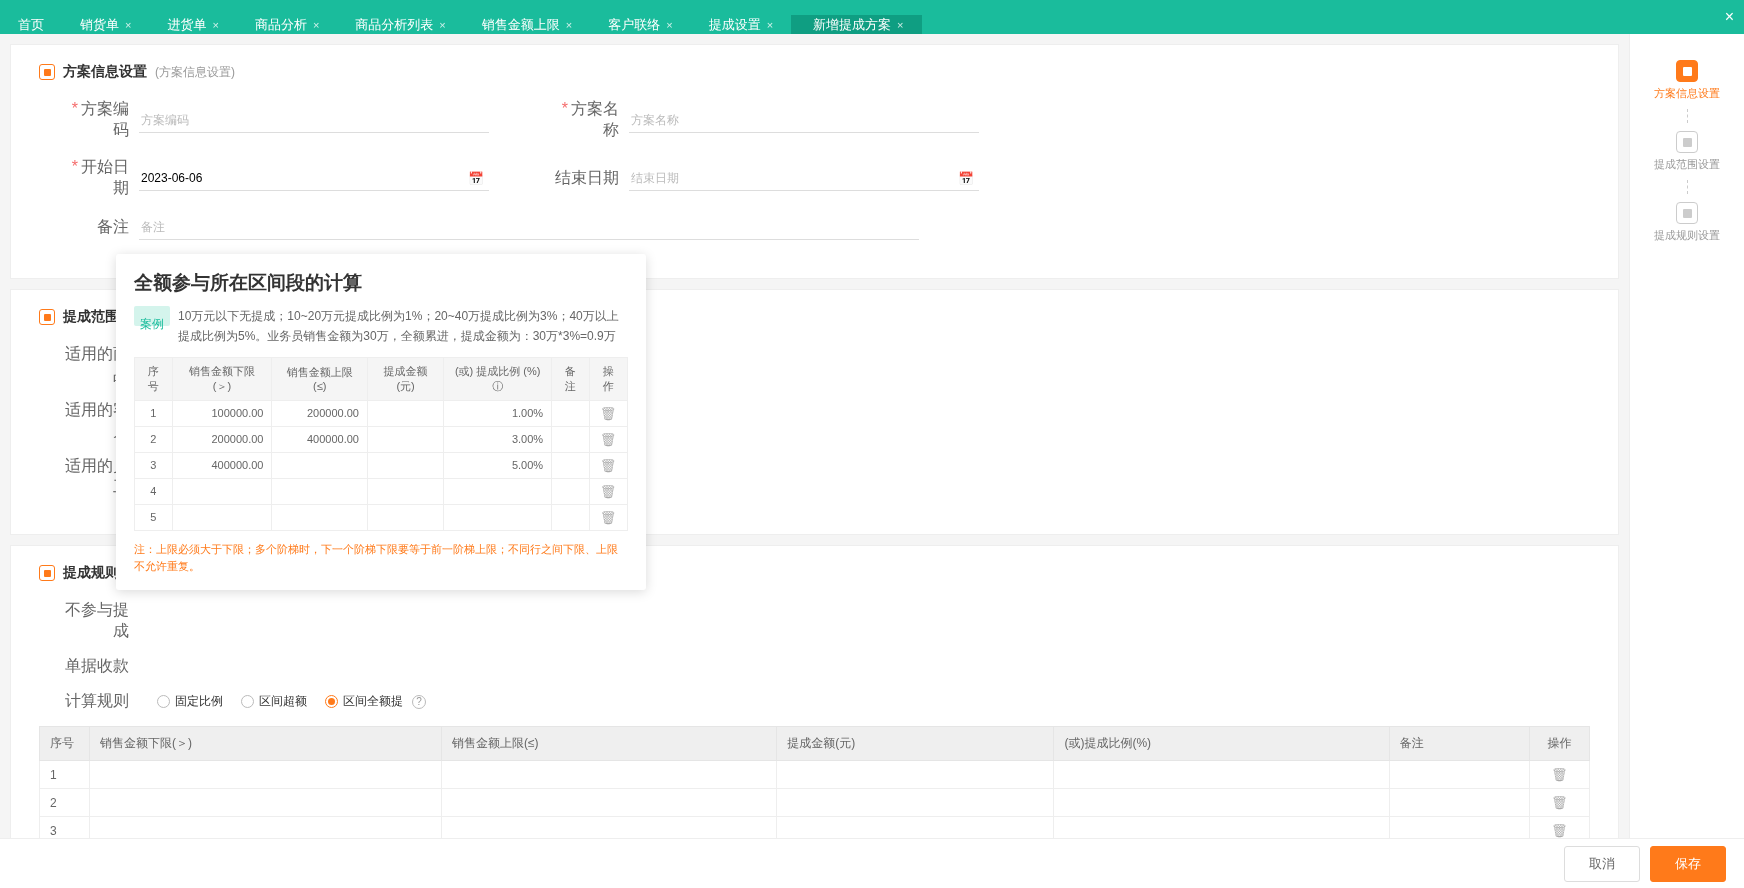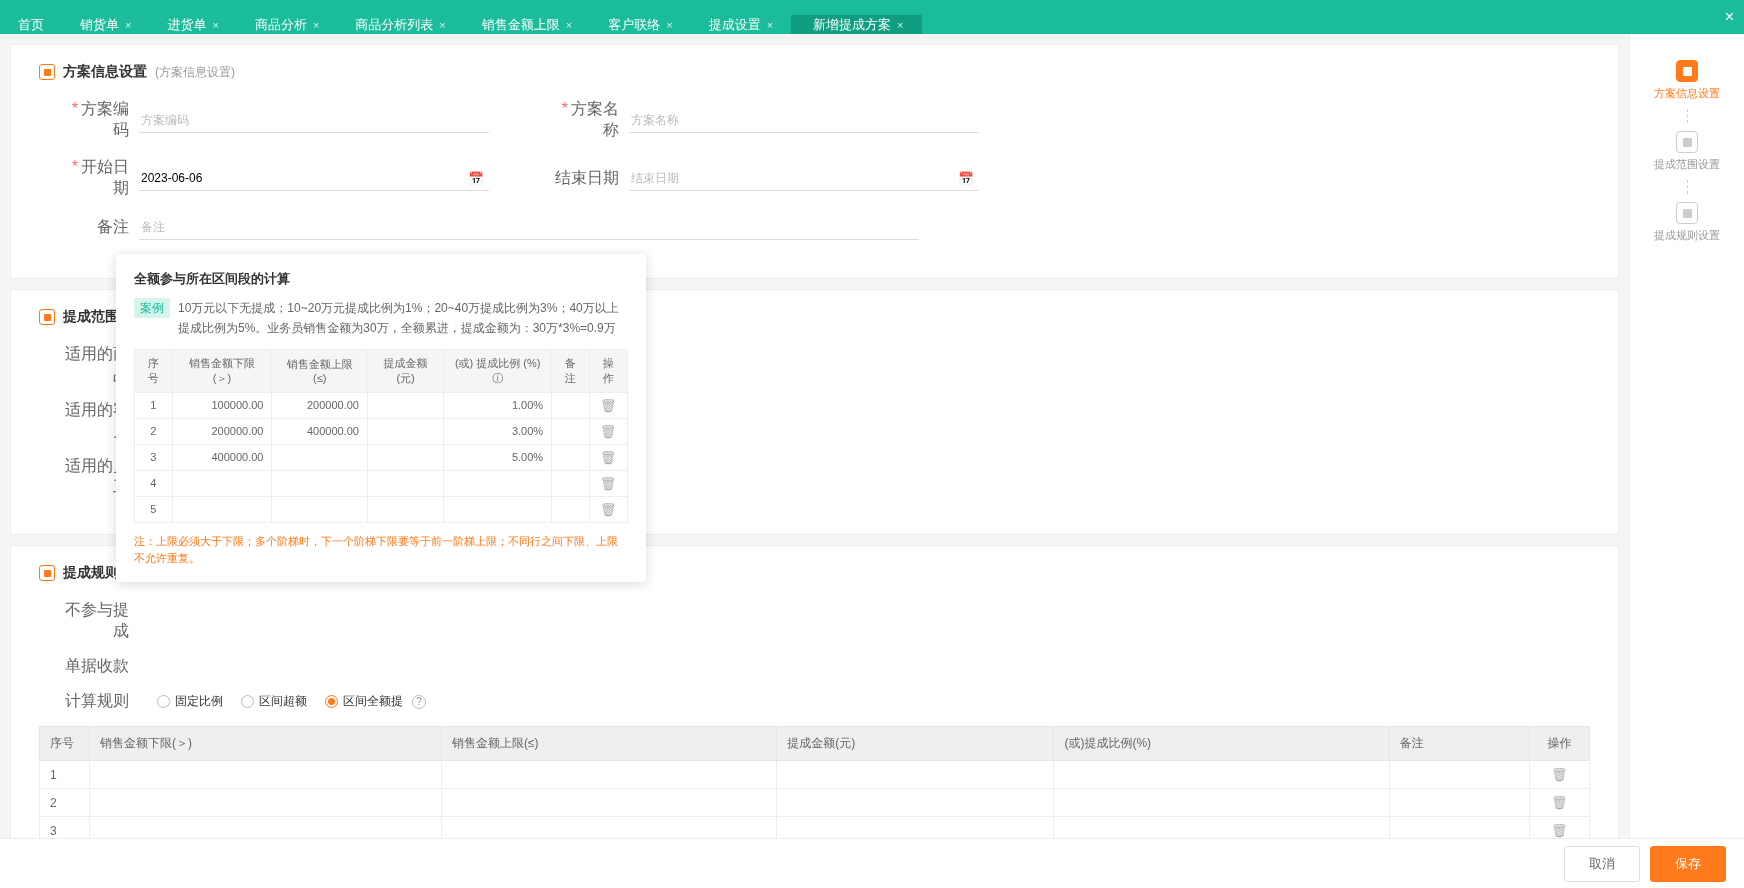--- a/index.html
+++ b/index.html
@@ -43,23 +43,23 @@
 .help-icon { width: 14px; height: 14px; border: 1px solid #bbb; border-radius: 50%; display: inline-flex; align-items: center; justify-content: center; font-size: 10px; color: #999; margin-left: 4px; }
 
 .grid { width: 100%; border-collapse: collapse; margin-top: 8px; }
 .grid th { background: #efefef; font-weight: normal; font-size: 12px; color: #666; padding: 8px 10px; border: 1px solid #e5e5e5; text-align: left; }
 .grid td { border: 1px solid #eee; padding: 6px 10px; font-size: 12px; color: #666; height: 24px; }
 .grid .op-col { text-align: center; width: 60px; }
 .trash { color: #aaa; cursor: pointer; font-size: 13px; }
 
 
 .tooltip-pop { position: absolute; left: 116px; top: 254px; width: 530px; background: #fff; box-shadow: 0 2px 12px rgba(0,0,0,0.15); border-radius: 3px; padding: 16px 18px 14px 18px; z-index: 50; }
-.tooltip-pop h4 { font-size: 13px; font-weight: 600; margin-bottom: 10px; }
+.tooltip-pop h4 { font-size: 19px; font-weight: 600; margin-bottom: 10px; }
 .example-row { display: flex; gap: 8px; font-size: 12px; color: #666; line-height: 1.7; margin-bottom: 10px; }
-.example-badge { background: #d4f4ec; color: #1abc9c; border-radius: 2px; padding: 0 6px; height: 20px; line-height: 20px; flex-shrink: 0; }
+.example-badge { background: #d4f4ec; color: #1abc9c; border-radius: 2px; padding: 8px 6px; height: 20px; line-height: 20px; flex-shrink: 0; }
 .mini-grid { width: 100%; border-collapse: collapse; }
 .mini-grid th { background: #f5f5f5; font-weight: normal; font-size: 11px; color: #666; padding: 6px 8px; border: 1px solid #eee; text-align: center; }
 .mini-grid td { border: 1px solid #eee; padding: 5px 8px; font-size: 11px; color: #666; text-align: right; height: 20px; }
 .mini-grid td.center { text-align: center; }
 .tooltip-note { color: #ff7a1a; font-size: 11px; margin-top: 10px; line-height: 1.6; }
 
 
 .nav-step { display: flex; flex-direction: column; align-items: center; padding: 8px 0; cursor: pointer; }
 .nav-icon { width: 22px; height: 22px; border-radius: 4px; border: 1.5px solid #ccc; display: flex; align-items: center; justify-content: center; margin-bottom: 4px; }
 .nav-icon.active { border-color: #ff7a1a; background: #ff7a1a; }

